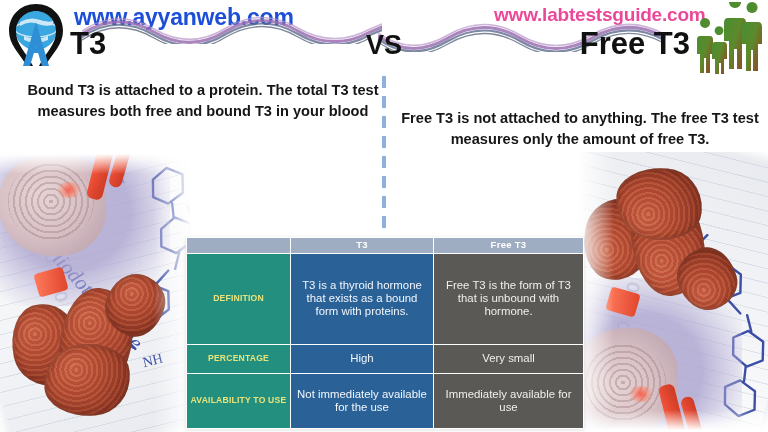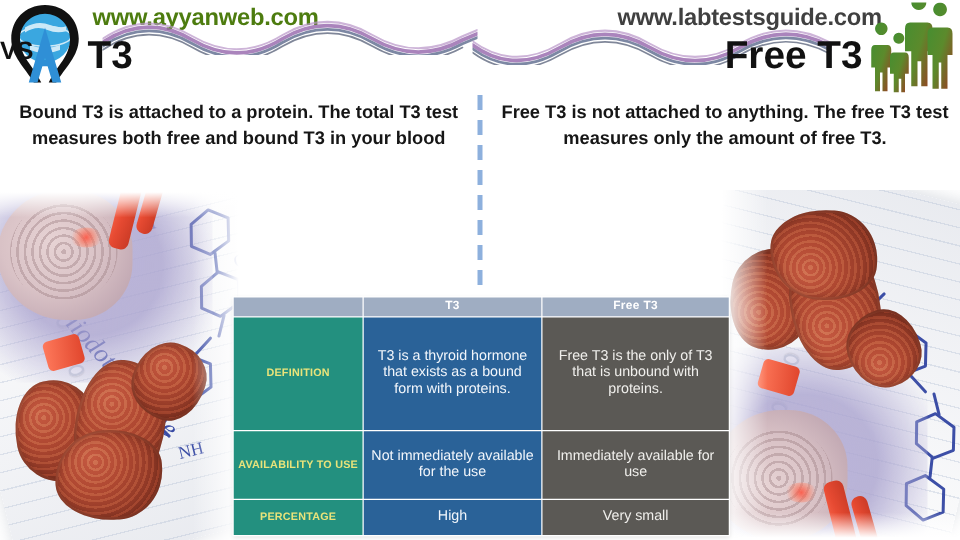--- a/index.html
+++ b/index.html
@@ -118,55 +118,56 @@
     position:absolute; top:0; left:0; right:0; height: 22px;
     background: linear-gradient(to top, rgba(255,255,255,0), #ffffff 92%);
   }
 
   
   .logo-ayyan {
     position:absolute; left: 6px; top: 2px; width: 60px; height: 66px;
   }
   .site-left {
     position:absolute; left: 74px; top: 4px;
-    font-size: 19px; font-weight: bold; color:#4d7c0f;
+    font-size: 23px; font-weight: bold; color:#1d4ed8;
     letter-spacing: -.2px;
   }
   .site-right {
     position:absolute; left: 494px; top: 4px;
-    font-size: 19px; font-weight: bold; color:#404040;
+    font-size: 19px; font-weight: bold; color:#ec4899;
     letter-spacing: -.2px;
   }
   .family-icon { position:absolute; right: 2px; top: 2px; width: 72px; height: 72px; }
 
   .wave { position:absolute; pointer-events:none; }
   .wave-a { left: 82px;  top: 14px;  width: 300px; height: 30px; }
   .wave-b { left: 378px; top: 22px;  width: 290px; height: 30px; }
 
   .title-left {
     position:absolute; left: 70px; top: 26px;
     font-size: 31px; font-weight: bold; color:#111111;
   }
   .title-vs {
     position:absolute; left: 0; right:0; top: 30px;
-    font-size: 20px; font-weight: bold; color:#111111;
+    text-align:center;
+    font-size: 27px; font-weight: bold; color:#111111;
   }
   .title-right {
     position:absolute; right: 78px; top: 26px;
     font-size: 31px; font-weight: bold; color:#111111;
   }
 
   
   .intro {
     position:absolute; top: 80px;
     font-size: 14.6px; font-weight: bold; color:#161616;
     line-height: 1.45; text-align:center;
   }
-  .intro-left  { left: 2px;  width: 378px; }
-  .intro-right { right: 2px; width: 372px; }
+  .intro-left  { left: 14px;  width: 378px; }
+  .intro-right { right: 2px; width: 372px; margin-top: 28px; }
 
   
   .divider {
     position:absolute; left: 382px; top: 76px;
     width: 4px; height: 160px;
     background: repeating-linear-gradient(to bottom,
         #8db0dd 0 12px, rgba(255,255,255,0) 12px 20px);
   }
 
   
@@ -379,28 +380,28 @@
       <tr>
         <th class="hdr-blank"></th>
         <th class="hdr">T3</th>
         <th class="hdr">Free T3</th>
       </tr>
     </thead>
     <tbody>
       <tr style="height:55px">
         <td class="lbl">DEFINITION</td>
         <td class="c-t3">T3 is a thyroid hormone that exists as a bound form with proteins.</td>
-        <td class="c-ft3">Free T3 is the only of T3 that is unbound with proteins.</td>
+        <td class="c-ft3">Free T3 is the form of T3 that is unbound with hormone.</td>
+      </tr>
+      <tr style="height:17px">
+        <td class="lbl">PERCENTAGE</td>
+        <td class="c-t3">High</td>
+        <td class="c-ft3">Very small</td>
       </tr>
       <tr style="height:33px">
         <td class="lbl">AVAILABILITY TO USE</td>
         <td class="c-t3">Not immediately available for the use</td>
         <td class="c-ft3">Immediately available for use</td>
       </tr>
-      <tr style="height:17px">
-        <td class="lbl">PERCENTAGE</td>
-        <td class="c-t3">High</td>
-        <td class="c-ft3">Very small</td>
-      </tr>
     </tbody>
   </table>
 
 </div>
 
 </body></html>

